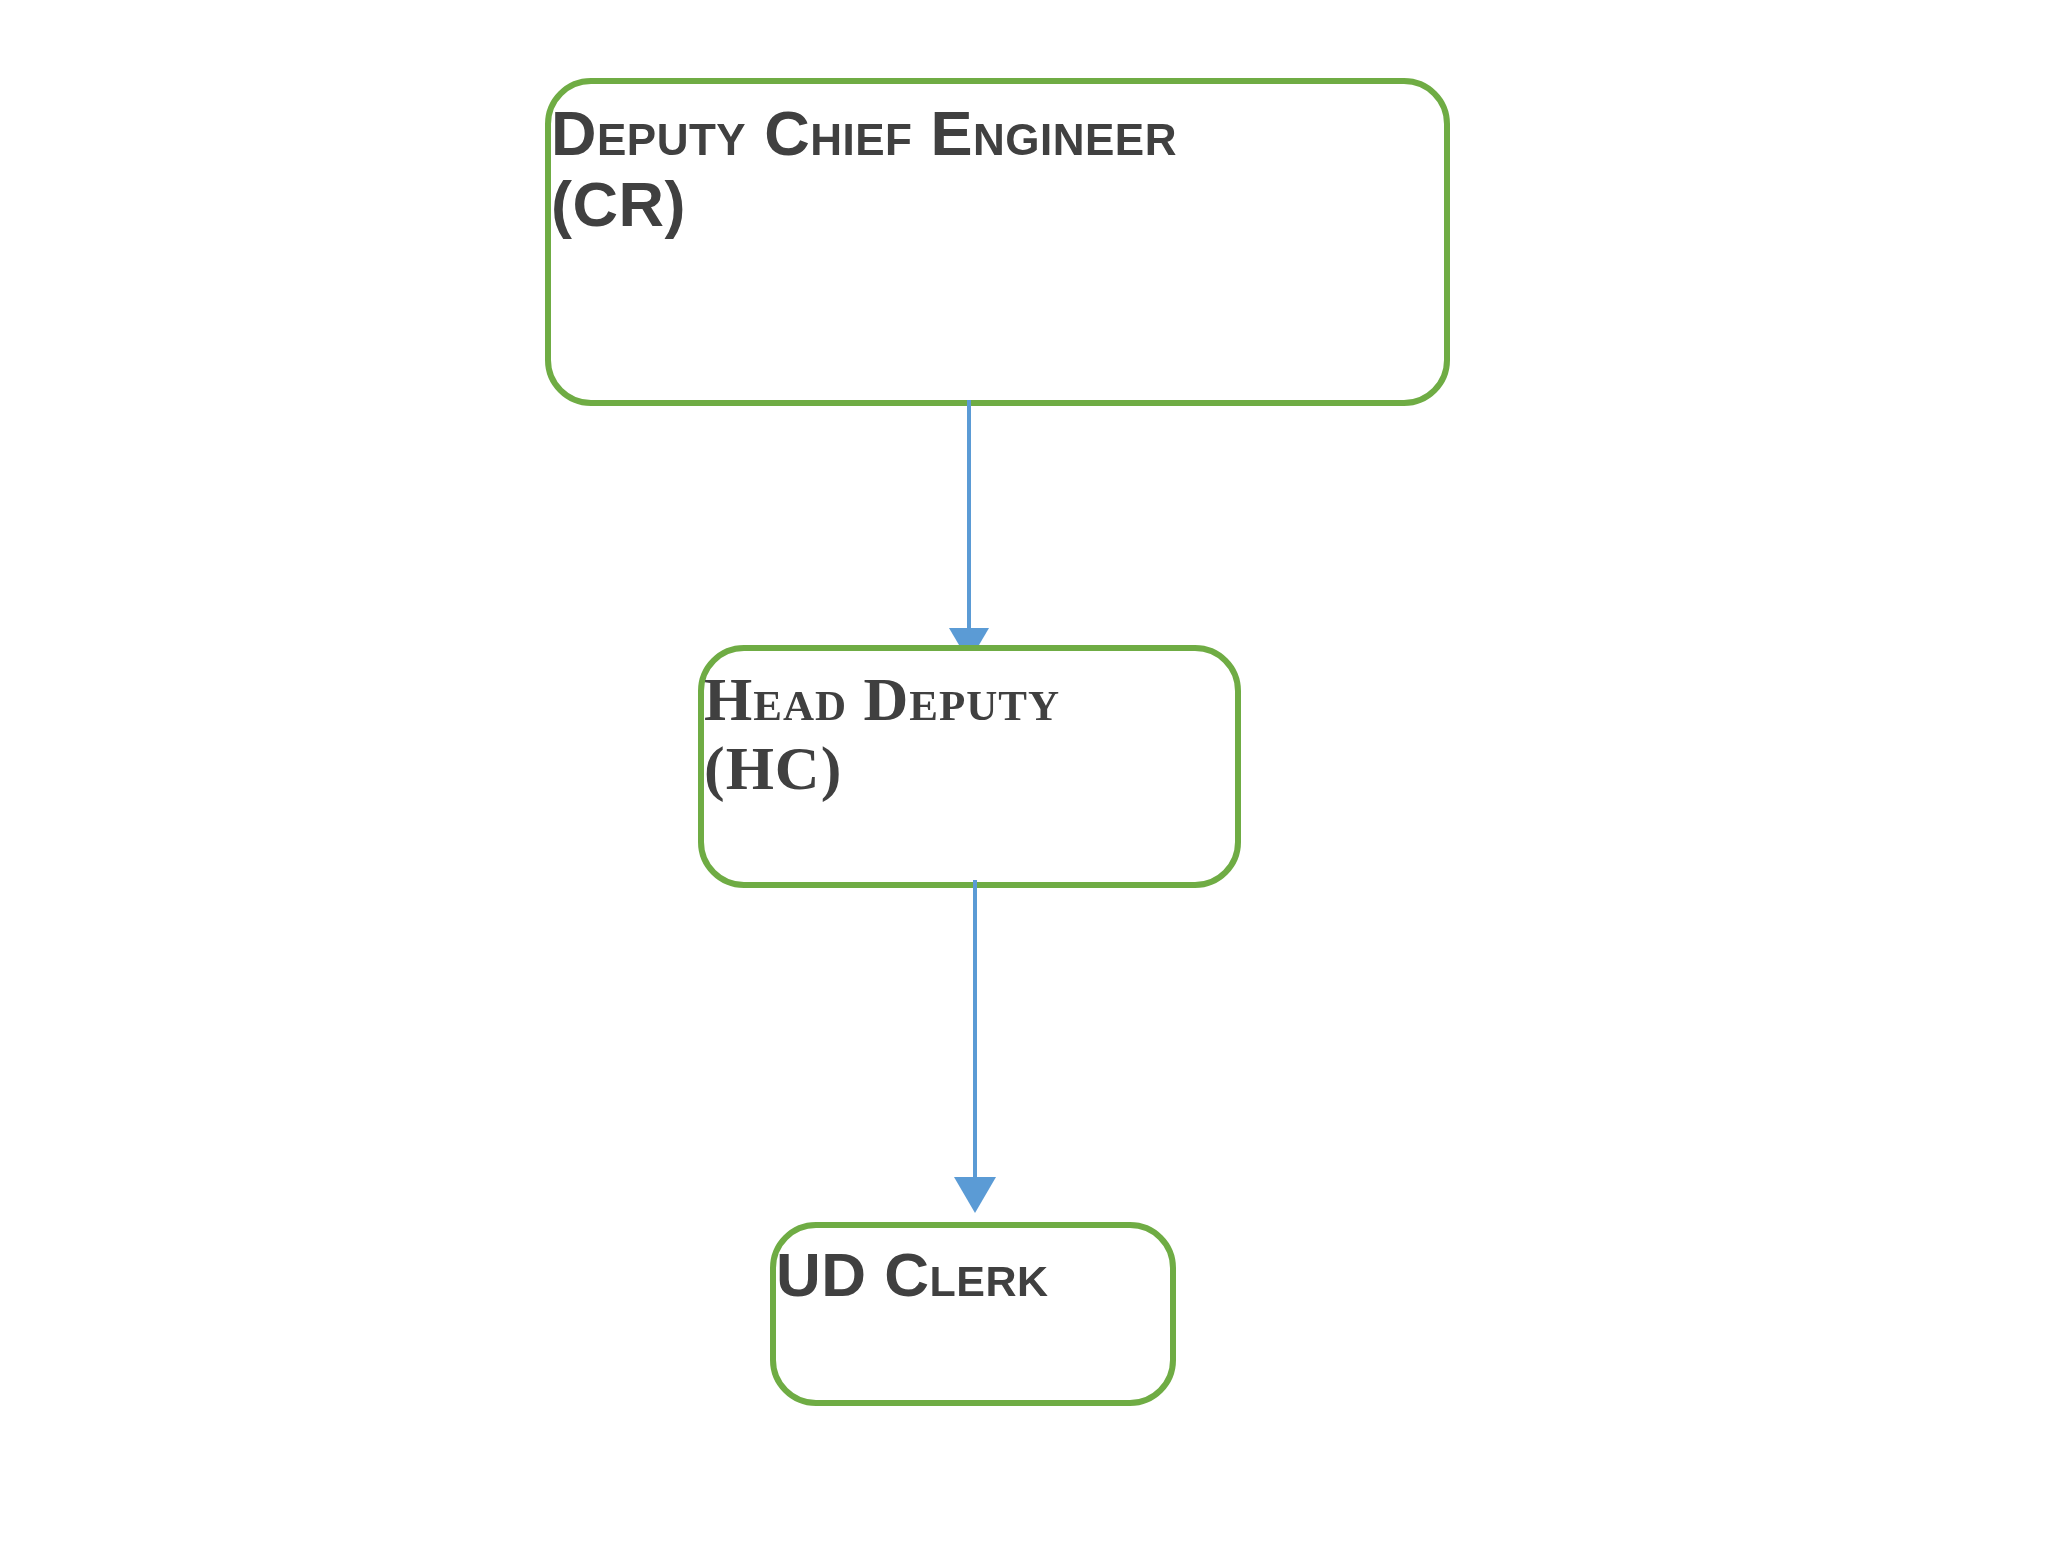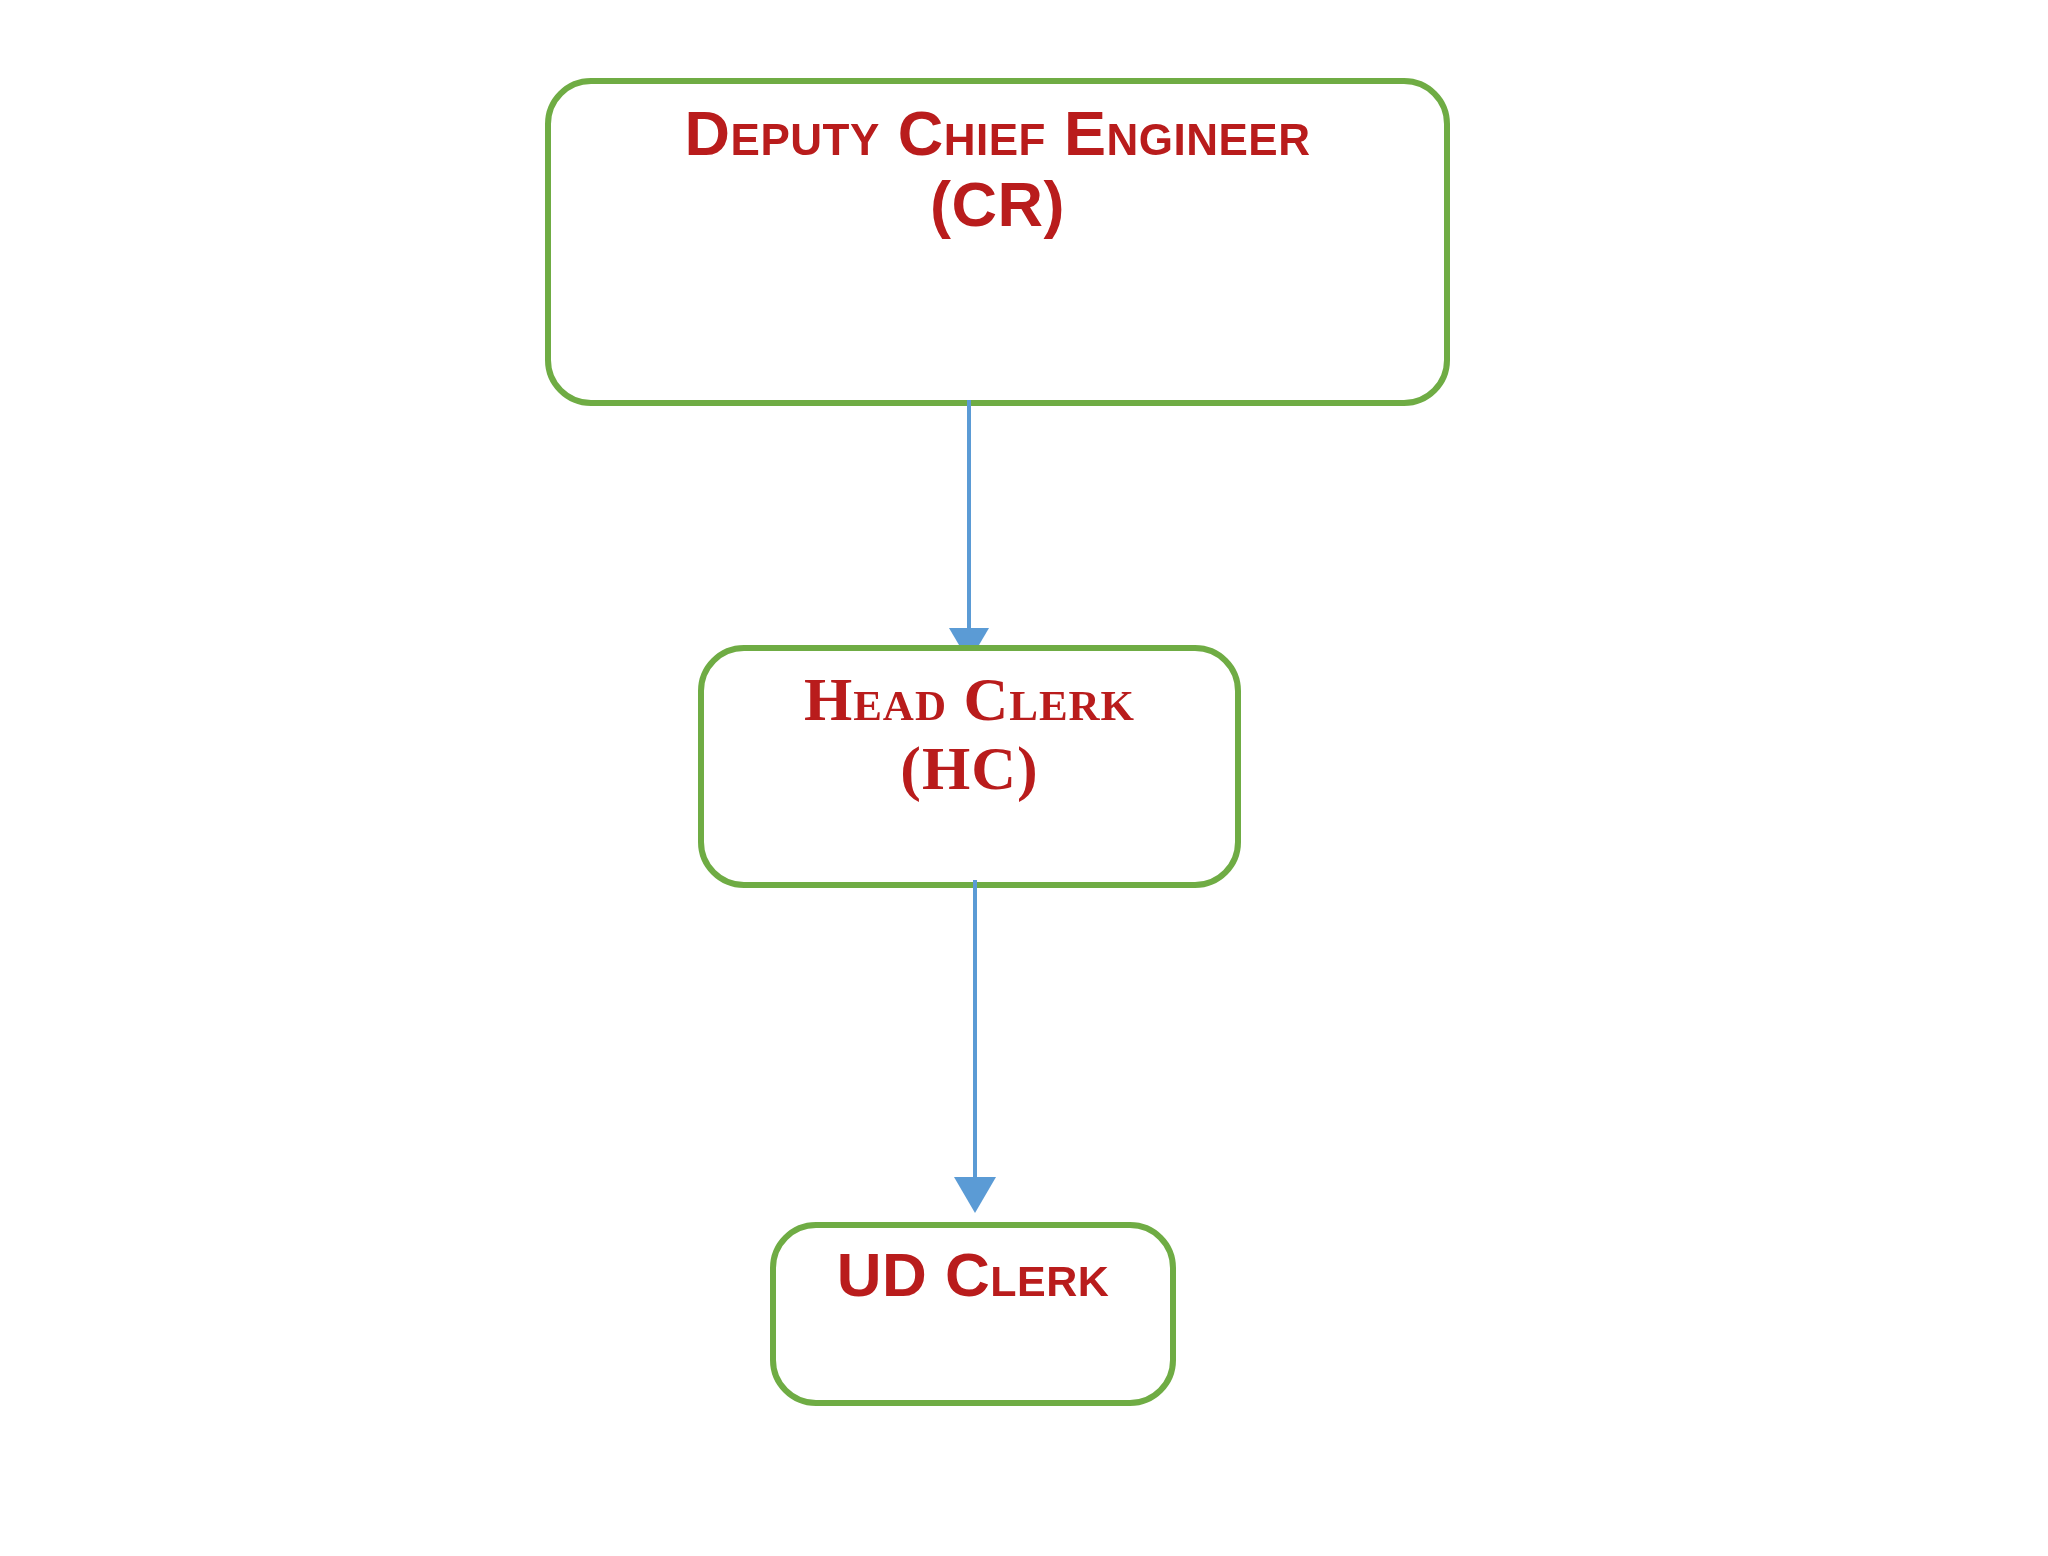--- a/index.html
+++ b/index.html
@@ -24,22 +24,22 @@
     box-sizing: border-box;
     background: #ffffff;
     border: 6px solid #6FAC44;
     border-radius: 46px;
     display: block;
   }
   .node-label {
     position: absolute;
     left: 0;
     right: 0;
-    text-align: center;
-    color: #b91c1c;
+    text-align: left;
+    color: #404040;
     line-height: 1.12;
     white-space: pre-line;
     font-weight: bold;
   }
 
   
   #node-dce {
     left: 545px;
     top: 78px;
     width: 905px;
@@ -110,21 +110,21 @@
     <div class="node-label" id="label-dce">Deputy Chief Engineer
 (CR)</div>
   </div>
 
   <svg class="connector" id="connector-1" viewBox="0 0 150 270" width="150" height="270">
     <line x1="69" y1="0" x2="69" y2="232" stroke="#5B9BD5" stroke-width="4"></line>
     <polygon points="49,228 89,228 69,262" fill="#5B9BD5"></polygon>
   </svg>
 
   <div class="node" id="node-hc">
-    <div class="node-label" id="label-hc">Head Clerk
+    <div class="node-label" id="label-hc">Head Deputy
 (HC)</div>
   </div>
 
   <svg class="connector" id="connector-2" viewBox="0 0 150 340" width="150" height="340">
     <line x1="69" y1="0" x2="69" y2="302" stroke="#5B9BD5" stroke-width="4"></line>
     <polygon points="48,297 90,297 69,333" fill="#5B9BD5"></polygon>
   </svg>
 
   <div class="node" id="node-ud">
     <div class="node-label" id="label-ud">UD Clerk</div>

